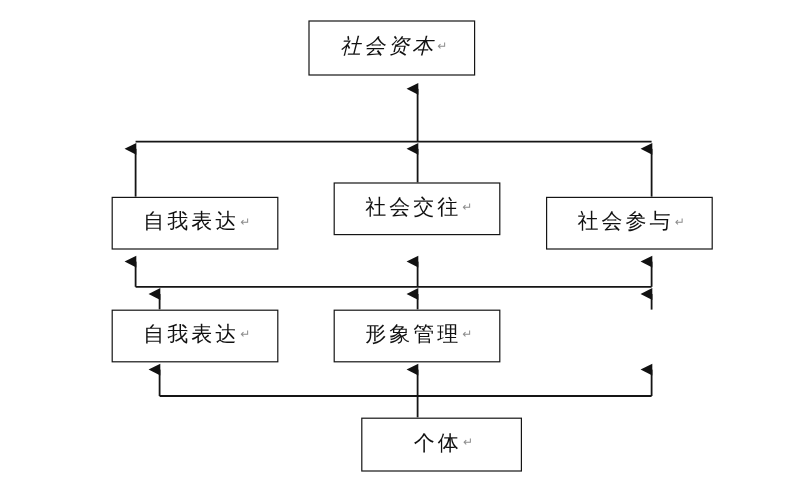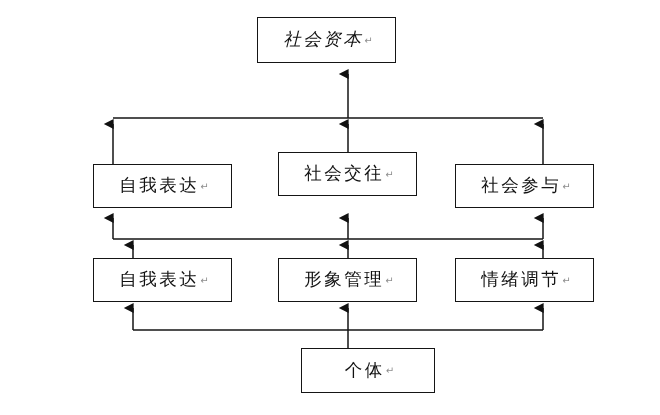--- a/index.html
+++ b/index.html
@@ -129,25 +129,20 @@
       <span>自我表达</span><span class="pilcrow">↵</span>
     </span>
   </div>
 
   <div class="node-box" style="left:278px; top:258px; width:139px; height:44px;">
     <span class="node-label">
       <span>形象管理</span><span class="pilcrow">↵</span>
     </span>
   </div>
 
-  <div class="node-box" style="left:455px; top:258px; width:139px; height:44px;">
-    <span class="node-label">
-      <span>情绪调节</span><span class="pilcrow">↵</span>
-    </span>
-  </div>
 
   <div class="node-box" style="left:261px; top:348px; width:134px; height:45px;margin-left:40px;">
     <span class="node-label">
       <span>个体</span><span class="pilcrow">↵</span>
     </span>
   </div>
 
 </div>
 
 </body></html>

